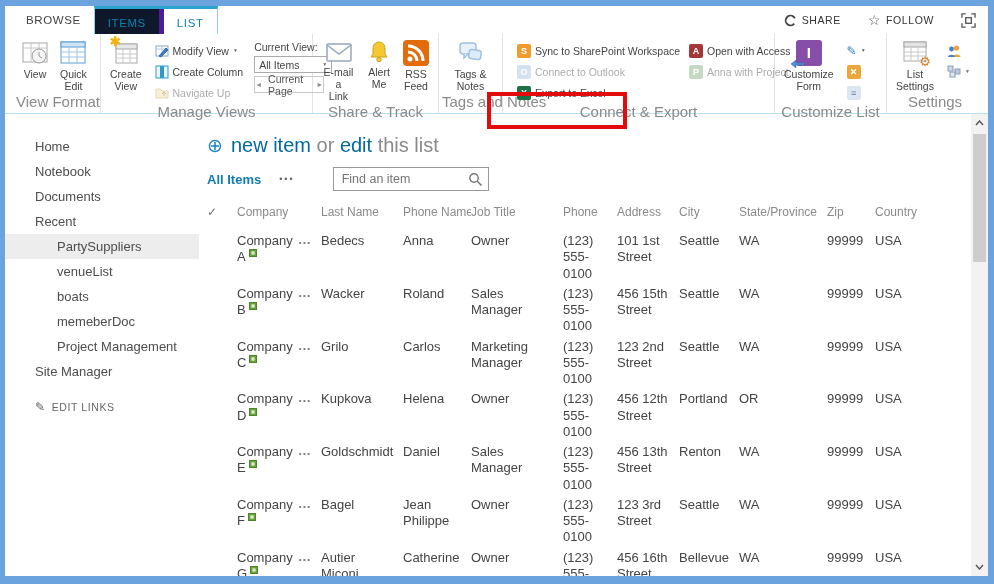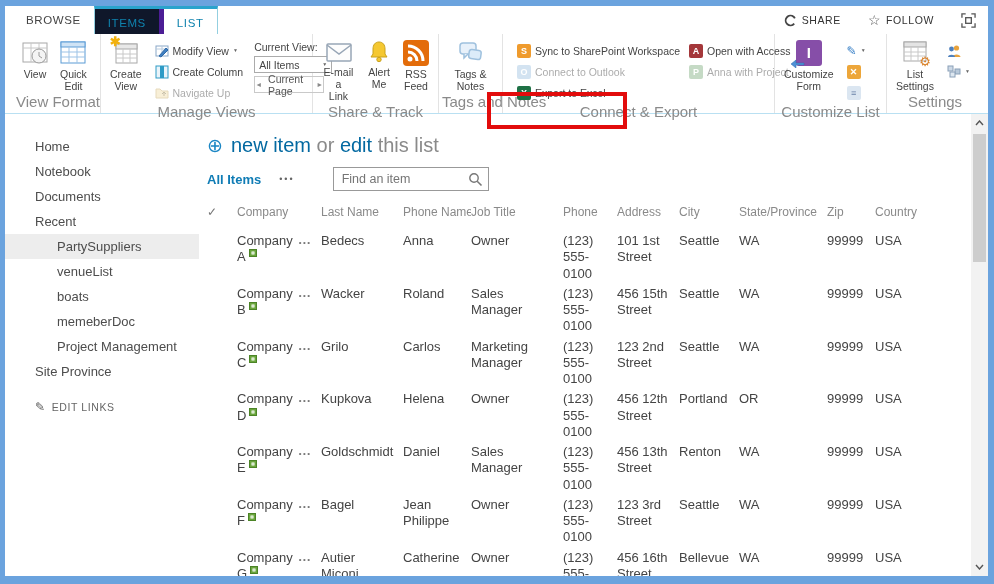--- a/index.html
+++ b/index.html
@@ -336,21 +336,21 @@
       <div>
           <div class="nav-item">Home</div>
           <div class="nav-item">Notebook</div>
           <div class="nav-item">Documents</div>
           <div class="nav-item">Recent</div>
           <div class="nav-item child selected">PartySuppliers</div>
           <div class="nav-item child">venueList</div>
           <div class="nav-item child">boats</div>
           <div class="nav-item child">memeberDoc</div>
           <div class="nav-item child">Project Management</div>
-          <div class="nav-item">Site Province</div>
+          <div class="nav-item">Site Manager</div>
         </div>
       <div class="edit-links">
         <span class="pencil">✎</span>
         <span>EDIT LINKS</span>
       </div>
     </div>
 
     <div class="main">
       <div class="heading">
         <span class="plus-circ">⊕</span>

